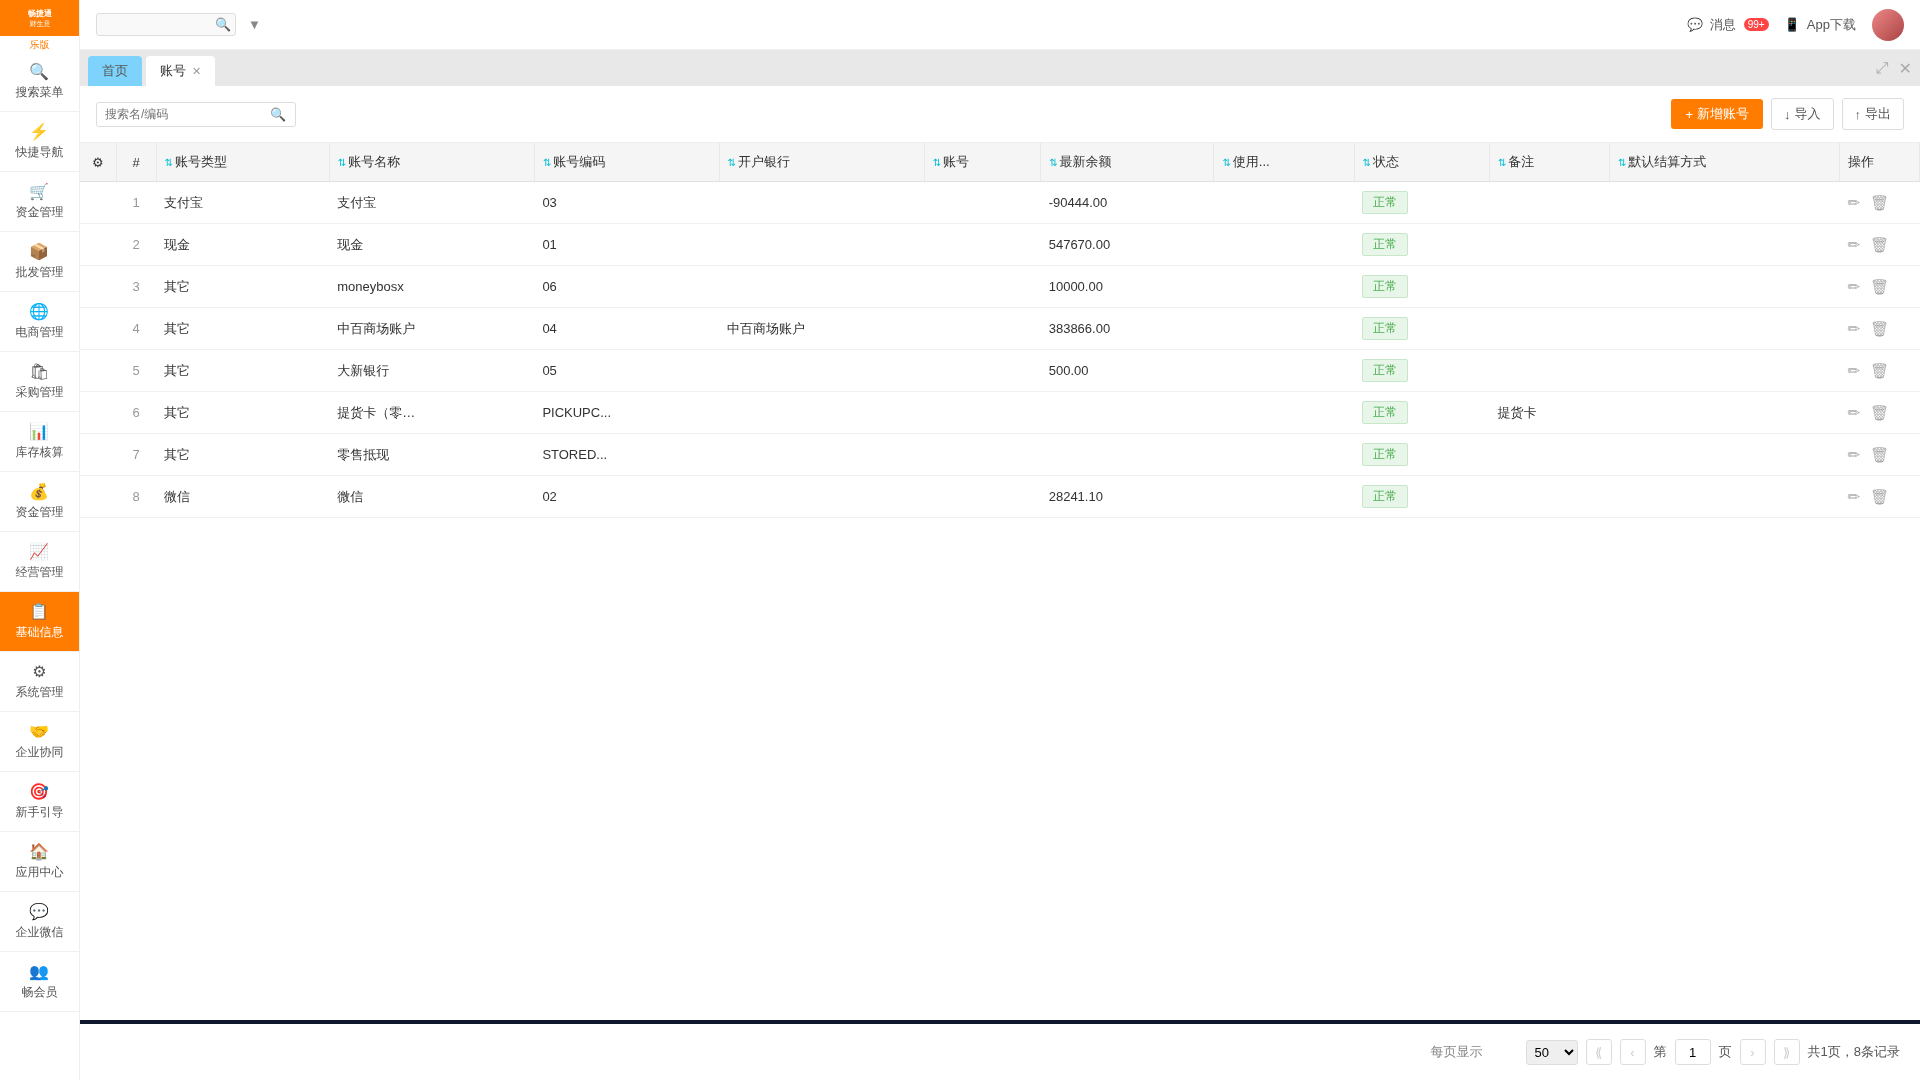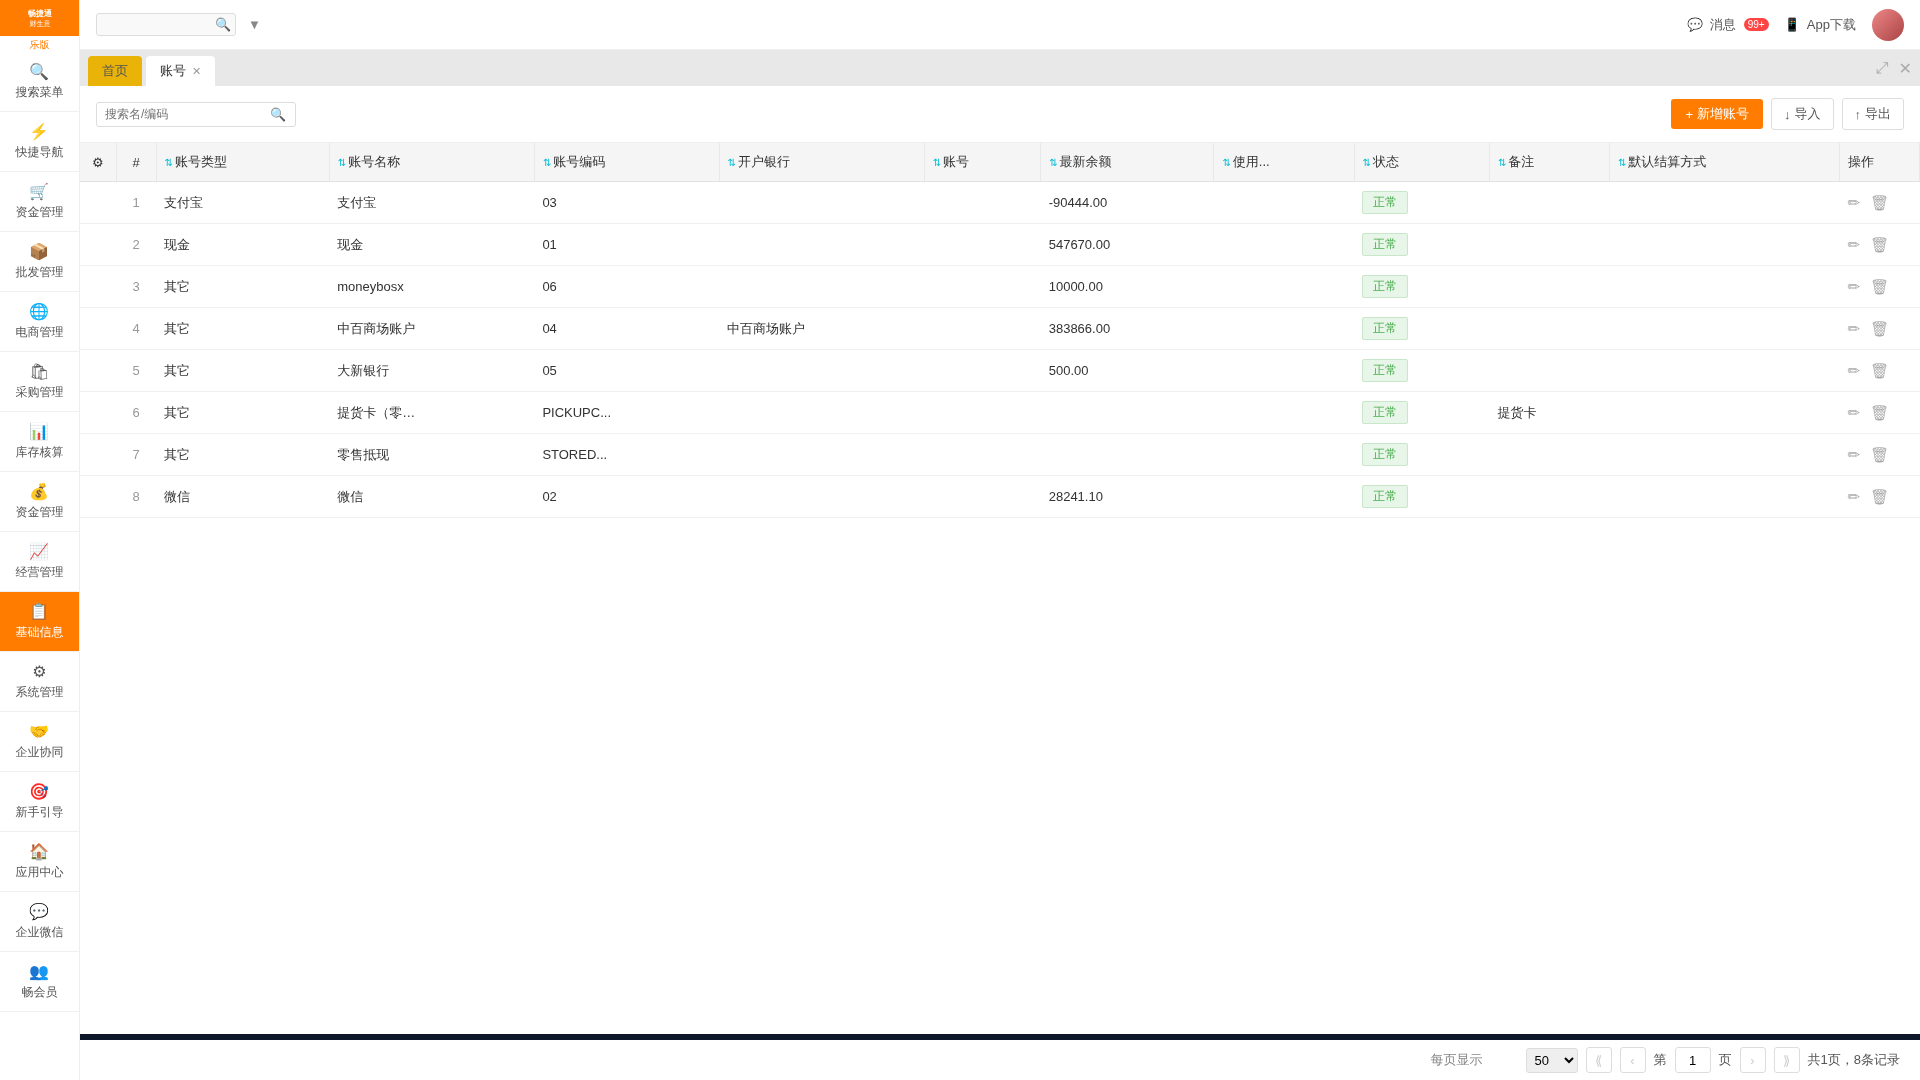--- a/index.html
+++ b/index.html
@@ -100,21 +100,21 @@
     }
     .tab {
       height: 30px;
       padding: 0 14px;
       display: flex;
       align-items: center;
       gap: 6px;
       border-radius: 4px 4px 0 0;
       cursor: pointer;
       font-size: 13px;
-      background: #eab308;
+      background: #7dd3fc;
       color: #555;
     }
     .tab.active { background: #fff; color: #333; }
     .tab .close-btn { font-size: 11px; color: #999; cursor: pointer; }
 
     
     .content {
       flex: 1;
       background: #fff;
       display: flex;
@@ -197,26 +197,26 @@
       font-size: 12px;
       background: #e8f5e9;
       color: #4caf50;
       border: 1px solid #c8e6c9;
     }
     .col-actions { display: flex; align-items: center; gap: 10px; }
     .action-icon { color: #aaa; cursor: pointer; font-size: 15px; }
 
     
     .pagination {
-      height: 46px;
+      height: 60px;
       display: flex;
       align-items: center;
       justify-content: flex-end;
       padding: 0 20px;
-      border-top: 6px solid #0f172a;
+      border-top: 4px solid #0f172a;
       gap: 8px;
       flex-shrink: 0;
       font-size: 13px;
       color: #555;
     }
     .pagination-label { color: #888; }
     .page-size-select {
       border: 1px solid #ddd;
       border-radius: 3px;
       padding: 3px 4px;

